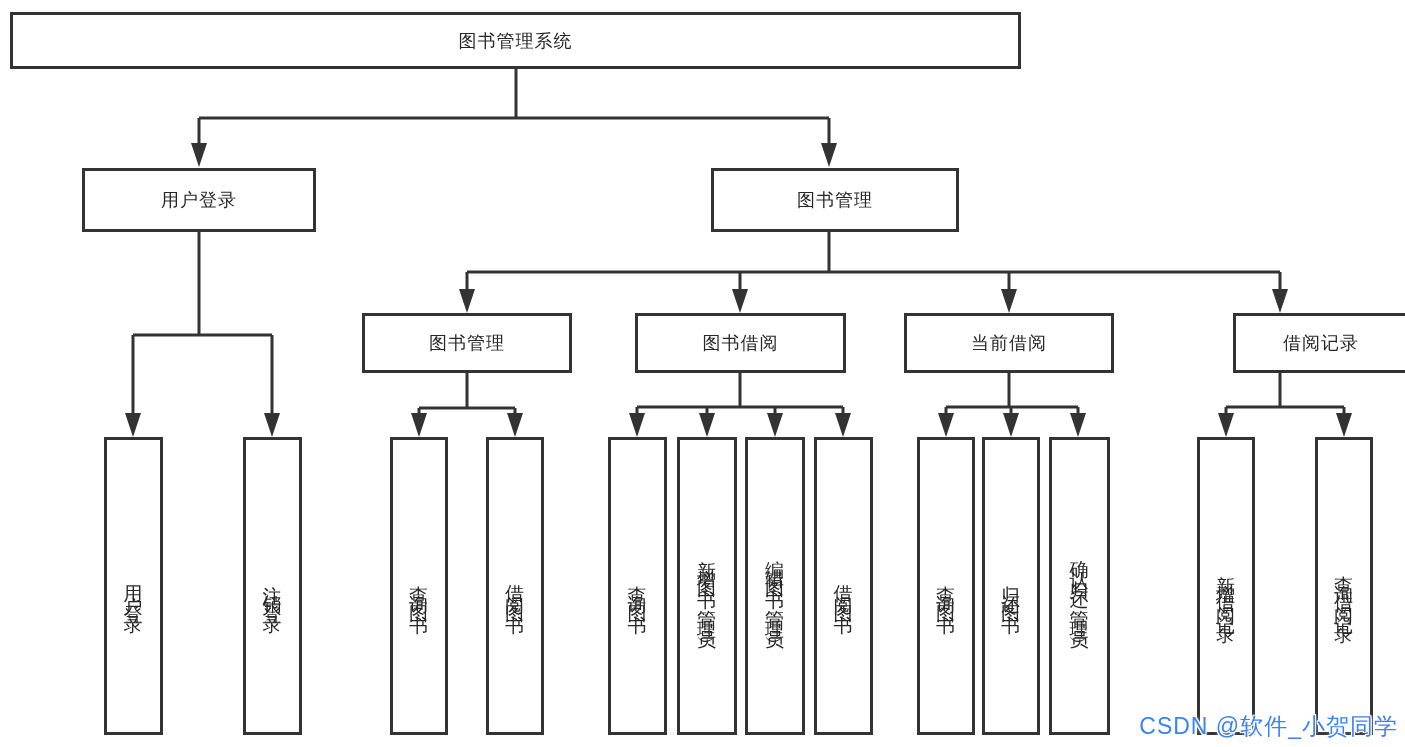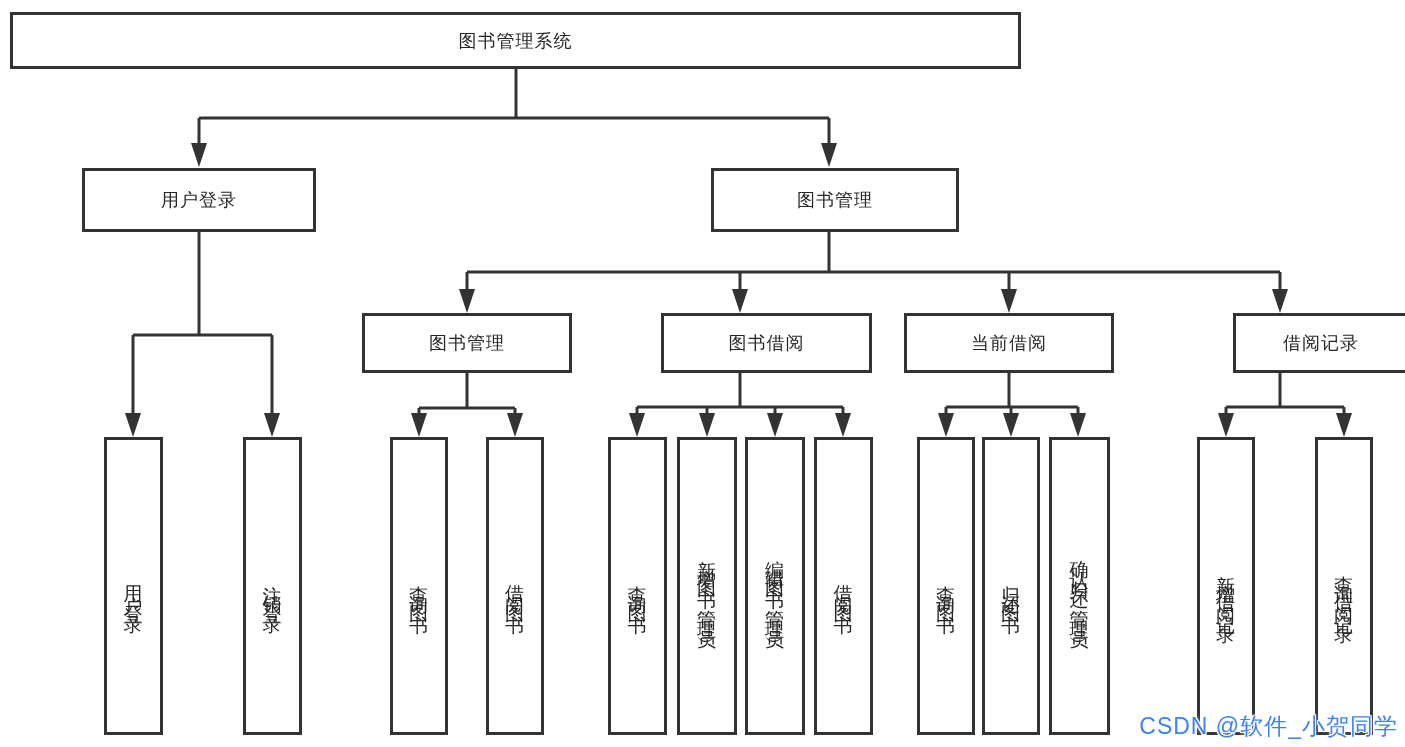--- a/index.html
+++ b/index.html
@@ -124,21 +124,21 @@
       <path d="M1344,407 L1344,431" marker-end="url(#arrow)"></path>
     </g>
   </svg>
 
   <div class="node hnode" style="left:10px; top:12px; width:1011px; height:57px;">图书管理系统</div>
 
   <div class="node hnode" style="left:82px; top:168px; width:234px; height:64px;">用户登录</div>
   <div class="node hnode" style="left:711px; top:168px; width:248px; height:64px;">图书管理</div>
 
   <div class="node hnode" style="left:362px; top:313px; width:210px; height:60px;">图书管理</div>
-  <div class="node hnode" style="left:635px; top:313px; width:211px; height:60px;margin-left:26px;">图书借阅</div>
+  <div class="node hnode" style="left:635px; top:313px; width:211px; height:60px;">图书借阅</div>
   <div class="node hnode" style="left:904px; top:313px; width:210px; height:60px;">当前借阅</div>
   <div class="node hnode" style="left:1233px; top:313px; width:176px; height:60px;">借阅记录</div>
 
   <div class="node vnode" style="left:104px; top:437px; width:59px; height:298px;">用户登录</div>
   <div class="node vnode" style="left:243px; top:437px; width:59px; height:298px;">注销登录</div>
 
   <div class="node vnode" style="left:390px; top:437px; width:58px; height:298px;">查询图书</div>
   <div class="node vnode" style="left:486px; top:437px; width:58px; height:298px;">借阅图书</div>
 
   <div class="node vnode" style="left:608px; top:437px; width:59px; height:298px;">查询图书</div>

